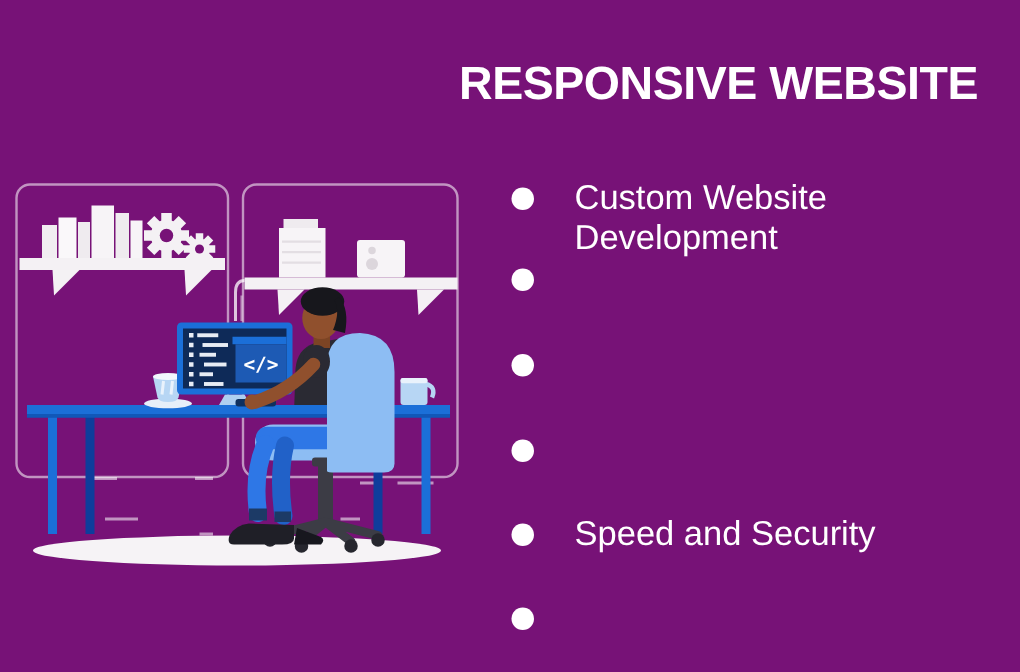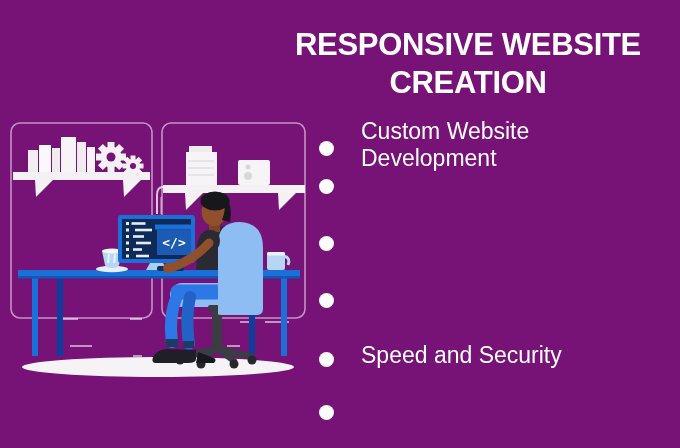--- a/index.html
+++ b/index.html
@@ -10,51 +10,50 @@
   body{font-family:"Liberation Sans", sans-serif; background:#333;}
   .stage{
     position:relative;
     width:680px;height:448px;
     background:var(--bg);
     overflow:hidden;
   }
   
   .title{
     position:absolute;left:281px;top:25px;width:372px;
-    margin:1px;text-align:center;
+    margin:12px;text-align:center;
     color:var(--text);
     font-size:31px;font-weight:bold;letter-spacing:-0.3px;
     line-height:38px;
   }
   
   .services{
     list-style:none;margin:0;padding:0;
   }
   .li{
-    position:absolute;left:319px;display:flex;align-items:center;
+    position:absolute;left:341px;display:flex;align-items:flex-start;
   }
   .bullet{
     flex:0 0 auto;width:15px;height:15px;border-radius:50%;
     background:var(--text);margin-top:7px;
   }
   .label{
     margin-left:27px;color:var(--text);
     font-size:23px;line-height:27px;white-space:nowrap;
   }
   .li.wrap .label{white-space:normal;width:235px;}
   .illu{position:absolute;left:0;top:100px;}
 </style>
 </head>
 <body>
 
 <div class="stage">
 
   <h1 class="title">
     <span>RESPONSIVE WEBSITE</span><br>
-    <span>CREATION</span>
   </h1>
 
   <ul class="services">
     <li class="li wrap" style="top:118px">
       <span class="bullet"></span>
       <span class="label">Custom Website Development</span>
     </li>
     <li class="li" style="top:172px">
       <span class="bullet"></span>
     </li>

